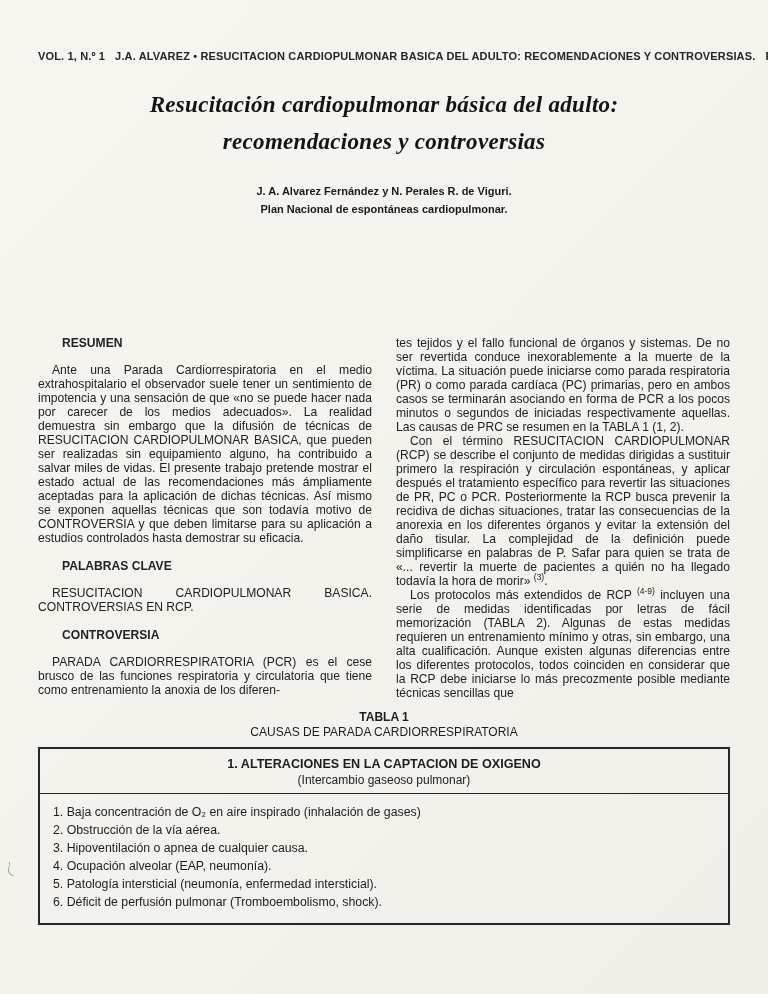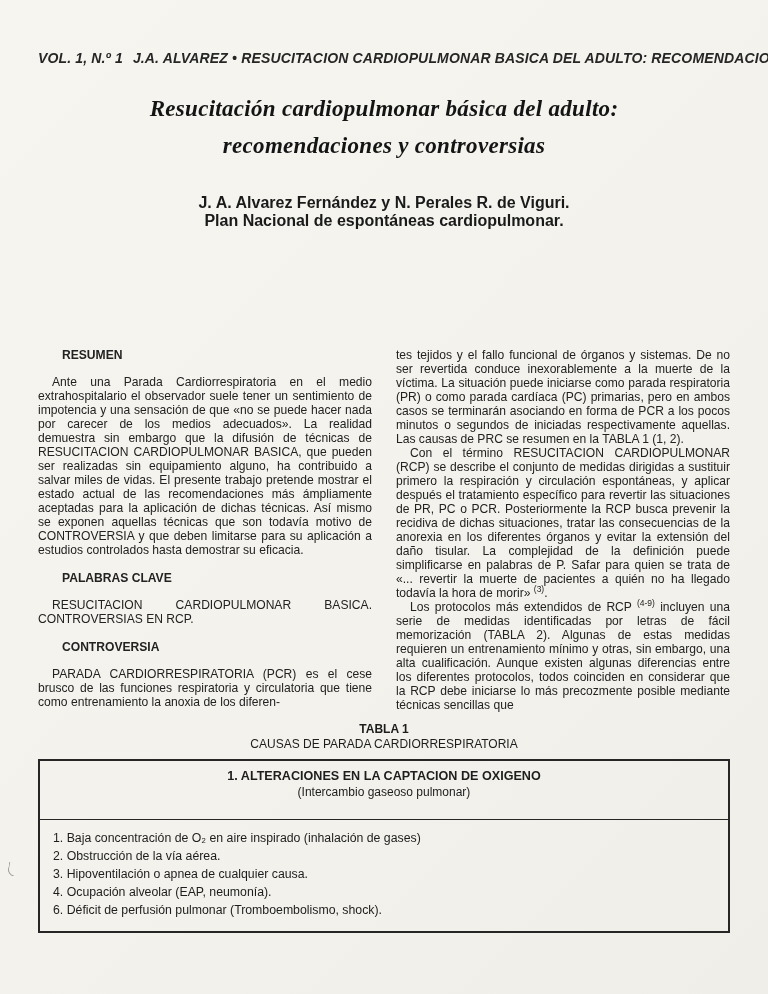--- a/index.html
+++ b/index.html
@@ -15,44 +15,43 @@
   .page {
     position: absolute; inset: 0;
     padding: 0 38px;
     background: linear-gradient(135deg, #f6f5f0 0%, #f3f2ec 55%, #efeee8 100%);
   }
 
   
   .header-row {
     display: flex; align-items: flex-start; justify-content: space-between;
     margin-top: 50px;
-    font-size: 14px; font-weight: bold; letter-spacing: 0.15px; color: #262626;
+    font-size: 11px; font-weight: bold; letter-spacing: 0.15px; color: #262626;
     white-space: nowrap;
-    font-style: italic;
   }
   .header-center { flex: 1; text-align: center; padding: 0 10px; }
 
   
   .title {
     margin-top: 24px;
     text-align: center;
     font-family: "Liberation Serif", serif;
     font-style: italic;
     font-weight: 600;
     font-size: 23px;
     line-height: 37px;
     color: #141414;
     letter-spacing: 0.3px;
   }
 
   
   .authors {
-    margin-top: 30px;
+    margin-top: 22px;
     text-align: center;
-    font-size: 16px;
+    font-size: 11px;
     font-weight: bold;
     line-height: 18px;
     color: #1a1a1a;
   }
 
   
   .columns {
     display: flex;
     gap: 24px;
     margin-top: 118px;
@@ -86,21 +85,21 @@
   .table-caption .t-bold { font-weight: bold; }
 
   
   .table-box {
     margin-top: 7px;
     border: 2px solid #262626;
     background: transparent;
   }
   .table-box-header {
     text-align: center;
-    padding: 7px 8px 19px 8px;
+    padding: 7px 8px 5px 8px;
     border-bottom: 1.3px solid #262626;
     line-height: 16px;
   }
   .tb-title { font-size: 12.6px; font-weight: bold; display: block; }
   .tb-sub { font-size: 12px; display: block; }
   .table-list {
     padding: 9px 10px 12px 13px;
     font-size: 12.3px;
     line-height: 18px;
     text-align: left;
@@ -169,19 +168,20 @@
   <div class="table-box">
     <div class="table-box-header">
       <span class="tb-title">1. ALTERACIONES EN LA CAPTACION DE OXIGENO</span>
       <span class="tb-sub">(Intercambio gaseoso pulmonar)</span>
     </div>
     <div class="table-list">
       <div class="row">1. Baja concentración de O₂ en aire inspirado (inhalación de gases)</div>
       <div class="row">2. Obstrucción de la vía aérea.</div>
       <div class="row">3. Hipoventilación o apnea de cualquier causa.</div>
       <div class="row">4. Ocupación alveolar (EAP, neumonía).</div>
+      <div class="row">5. Patología intersticial (neumonía, enfermedad intersticial).</div>
       <div class="row">6. Déficit de perfusión pulmonar (Tromboembolismo, shock).</div>
     </div>
   </div>
 
 </div>
 
 <div class="pen-mark"></div>
 
 </body></html>

